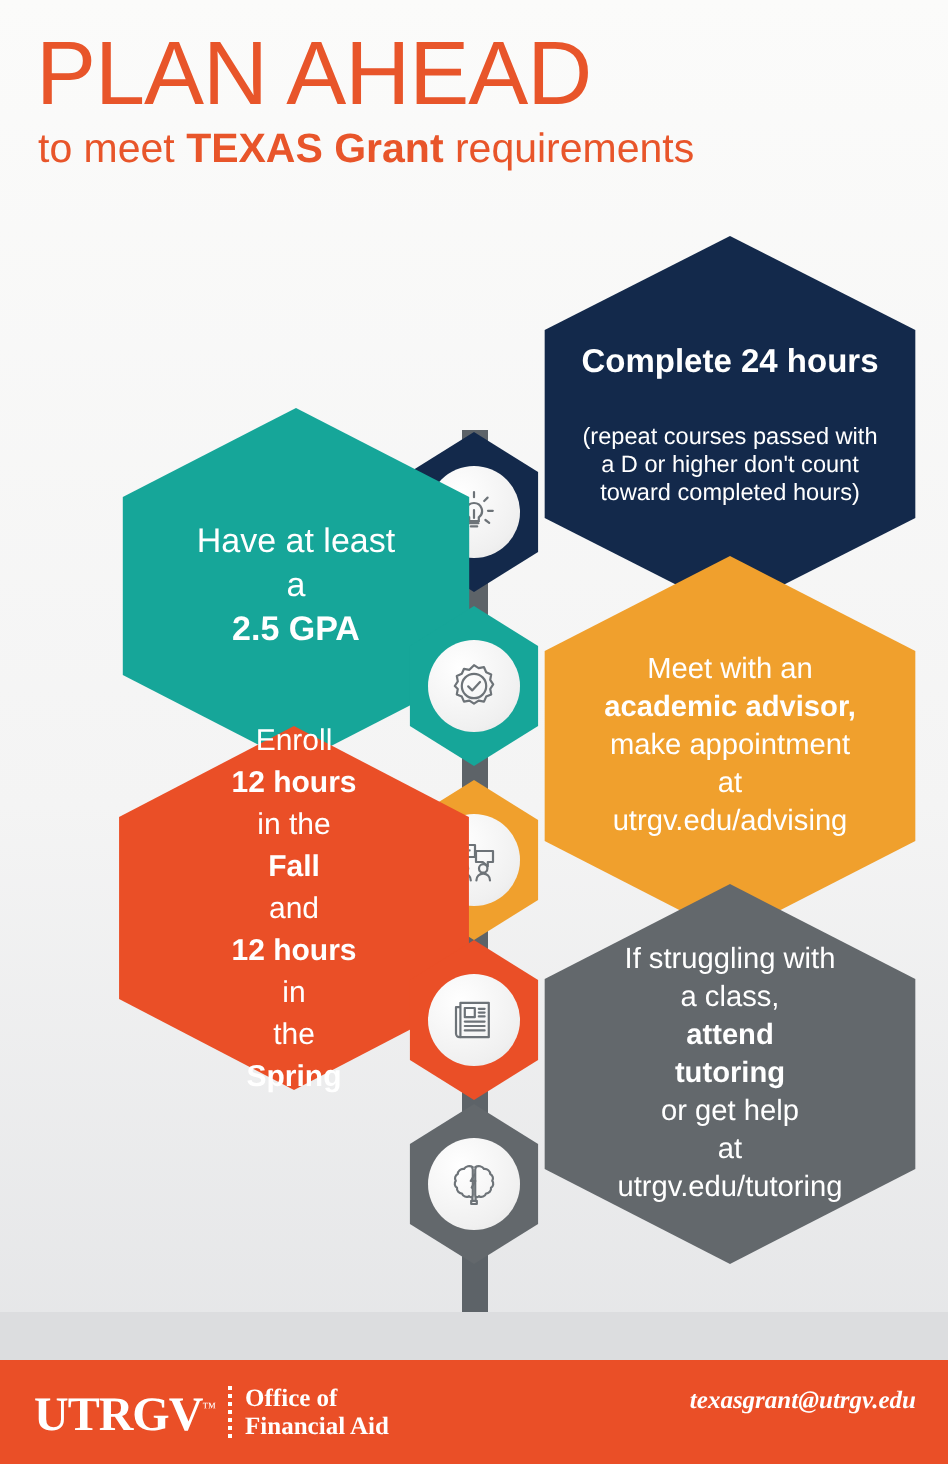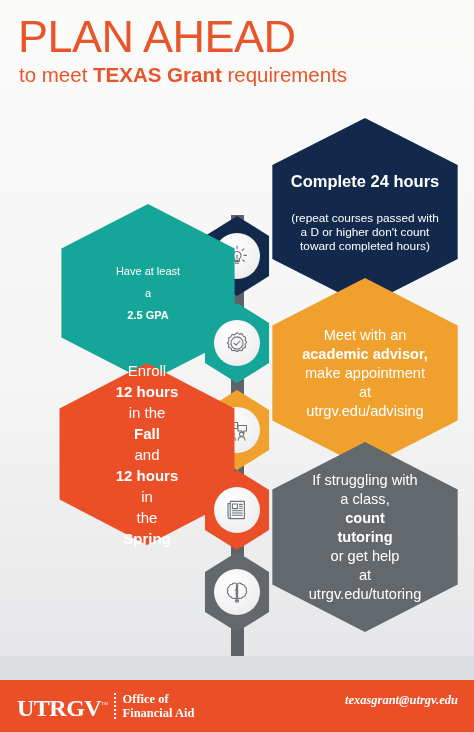--- a/index.html
+++ b/index.html
@@ -44,21 +44,21 @@
 
   
   #hex-complete{left:258px;top:118px;width:214px;height:188px;}
   #hex-complete .hexshape{background:#13294b;}
   #hex-complete .hexlabel{font-size:14.5px;line-height:16px;}
   #hex-complete .big{font-size:16.5px;font-weight:700;line-height:20px;margin-bottom:20px;}
   #hex-complete .small{font-size:11.8px;line-height:14px;}
 
   #hex-gpa{left:48px;top:204px;width:200px;height:178px;}
   #hex-gpa .hexshape{background:#16a699;}
-  #hex-gpa .hexlabel{font-size:11px;line-height:22px;}
+  #hex-gpa .hexlabel{font-size:17px;line-height:22px;}
   #hex-gpa b{font-weight:700;}
 
   #hex-advisor{left:258px;top:278px;width:214px;height:190px;}
   #hex-advisor .hexshape{background:#f0a02d;}
   #hex-advisor .hexlabel{font-size:14.6px;line-height:19px;}
 
   #hex-enroll{left:46px;top:363px;width:202px;height:182px;}
   #hex-enroll .hexshape{background:#ea4f27;}
   #hex-enroll .hexlabel{font-size:15px;line-height:21px;}
 
@@ -243,21 +243,21 @@
         </svg>
       </span>
     </div>
   </div>
 
   <div class="hexbox" id="hex-tutoring">
     <div class="hexshape"></div>
     <div class="hexlabel">
       <span>
         <span>If struggling with</span>
-        <span><span>a class, </span><b>count</b></span>
+        <span><span>a class, </span><b>attend</b></span>
         <span><b>tutoring</b><span> or get help</span></span>
         <span>at</span>
         <span>utrgv.edu/tutoring</span>
       </span>
     </div>
   </div>
 
   <div class="node" id="node-brain">
     <div class="hexshape"></div>
     <div class="circle">

